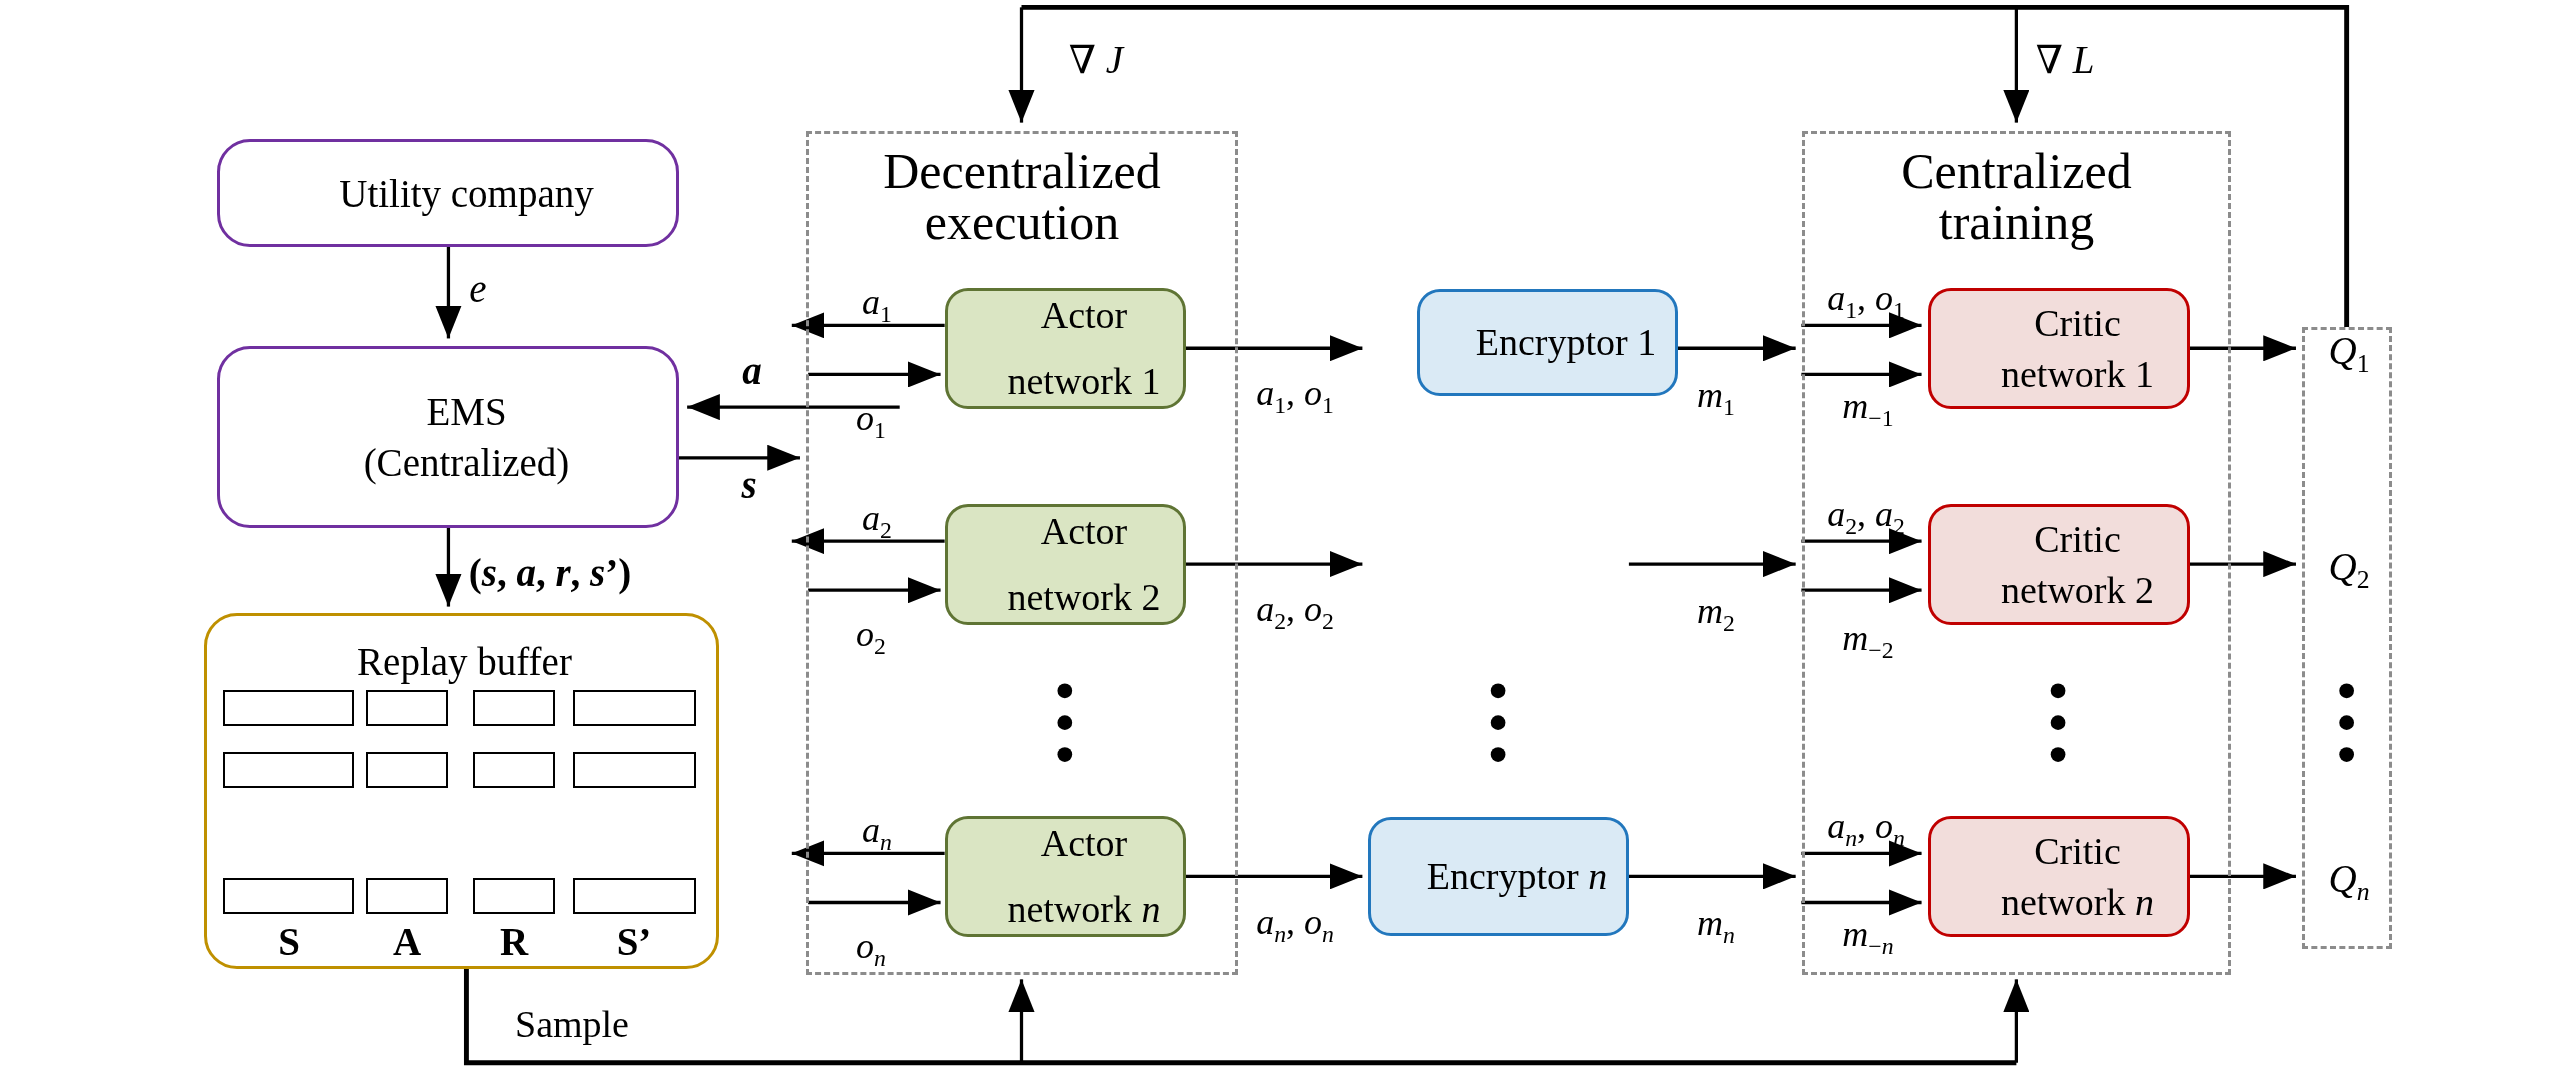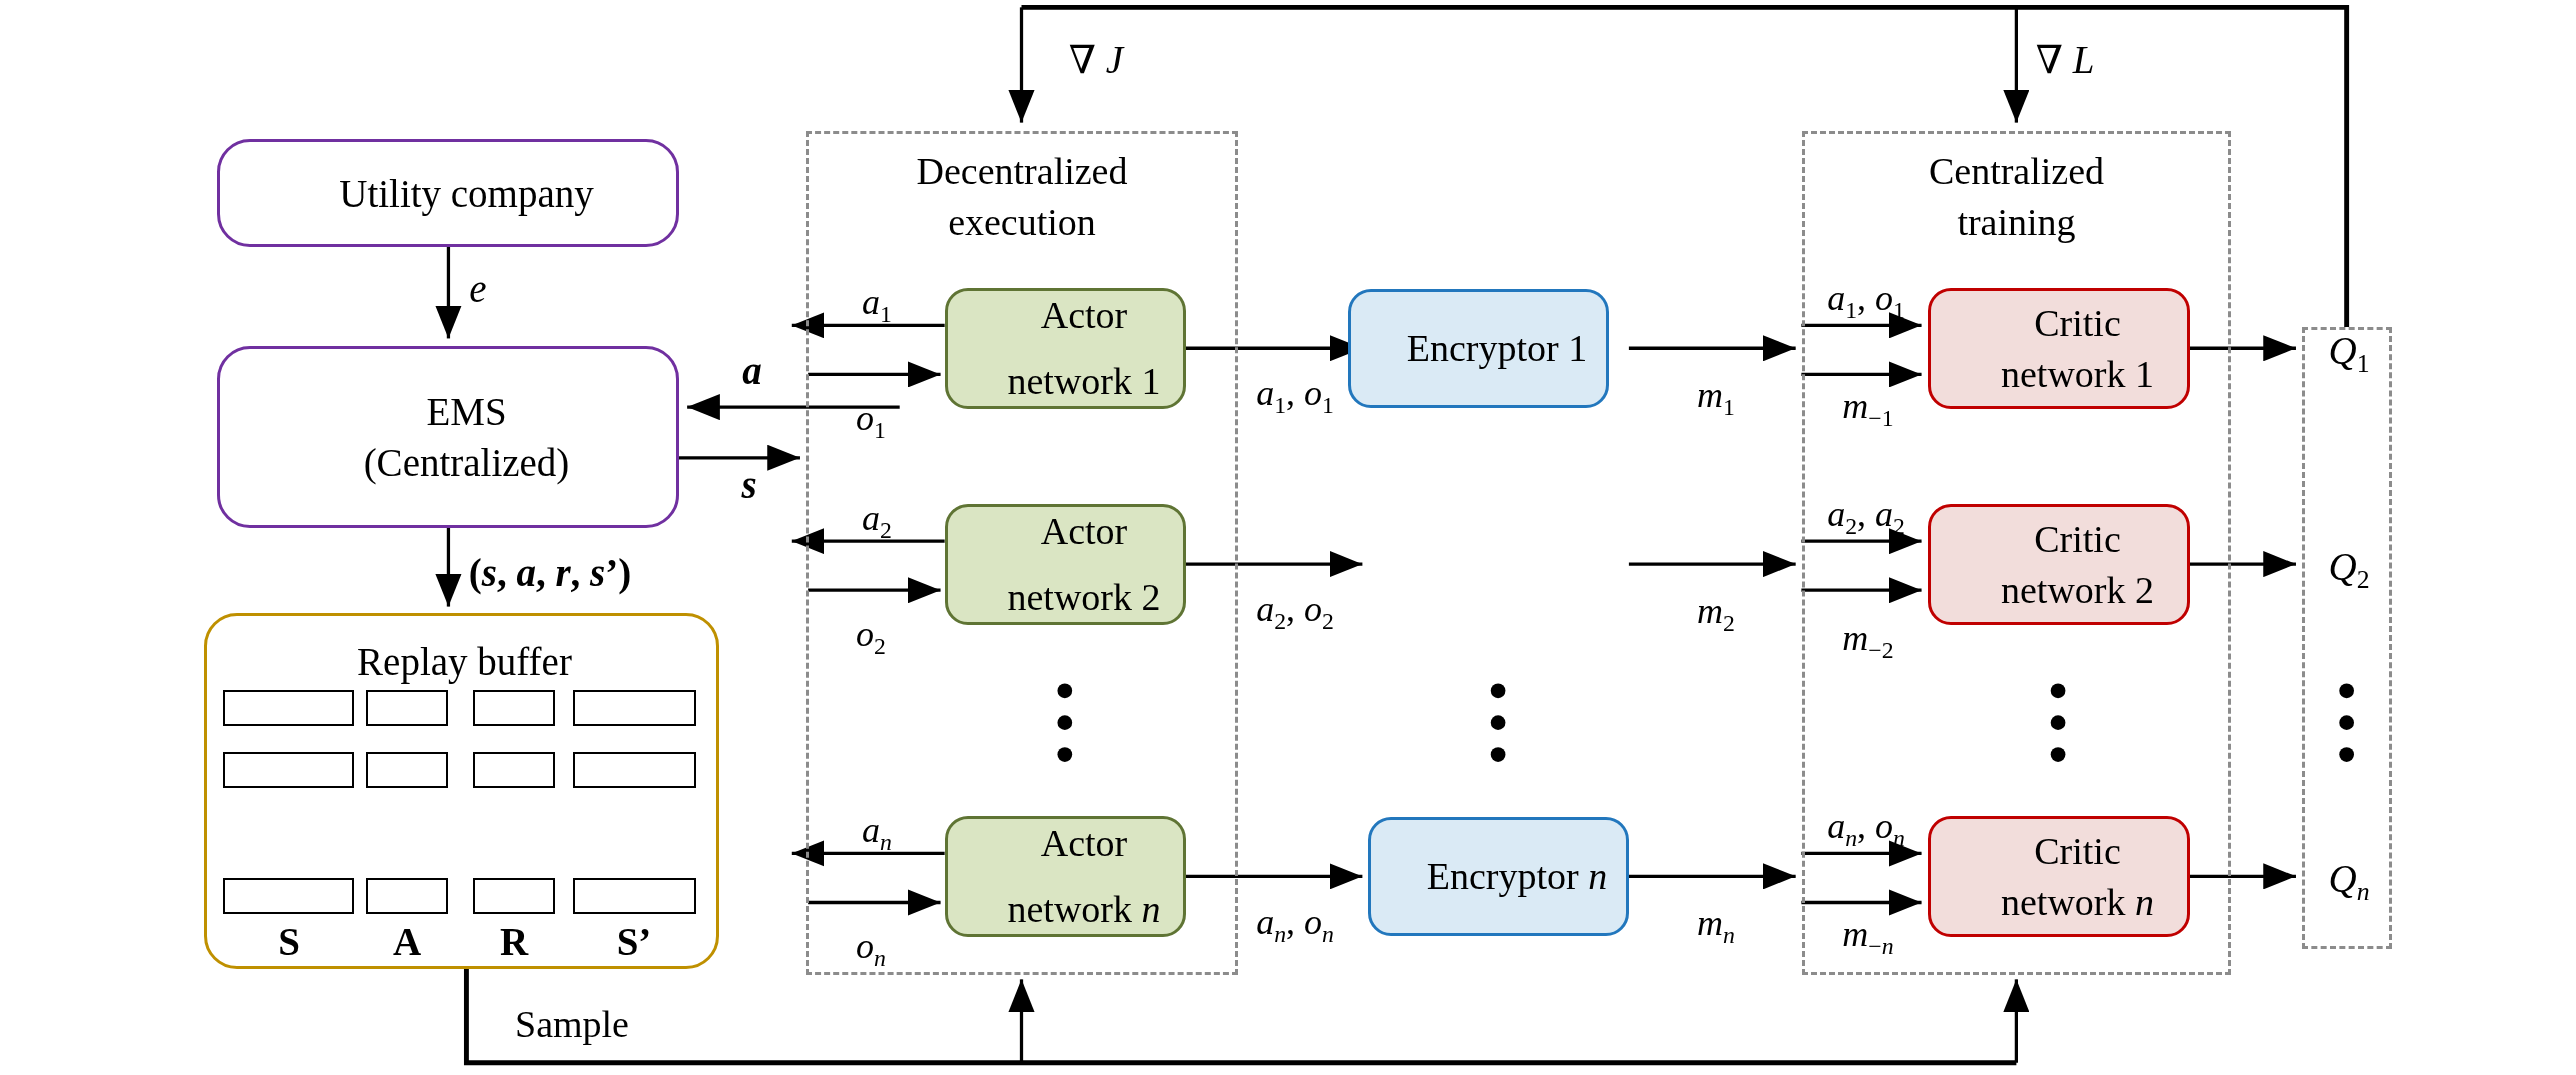--- a/index.html
+++ b/index.html
@@ -25,21 +25,21 @@
   .encryptor{background:var(--encryptor-fill);border:3.3px solid var(--encryptor-border);}
   .critic{background:var(--critic-fill);border:3.3px solid var(--critic-border);}
   .dashedbox{position:absolute;box-sizing:border-box;border:3.3px dashed var(--dashed);background:transparent;}
   .ctext{display:flex;flex-direction:column;align-items:center;justify-content:center;
          text-align:left;font-size:38px;line-height:51px;padding-left:37px;}
   .label{position:absolute;transform:translate(-50%,-50%);white-space:nowrap;
          font-size:36px;line-height:1;}
   .big{font-size:39px;}
   .bolditalic{font-weight:bold;font-size:39px;}
   .plain{font-style:normal;}
-  .boxtitle{position:absolute;text-align:center;font-size:38px;line-height:51px;}
+  .boxtitle{position:absolute;text-align:center;font-size:50px;line-height:51px;}
   .slot{position:absolute;box-sizing:border-box;border:2.5px solid #000;background:#fff;}
   .collabel{position:absolute;transform:translate(-50%,-50%);font-weight:bold;font-size:39px;}
   sub{font-size:66%;line-height:0;}
   i{font-style:italic;}
 </style>
 </head>
 <body>
 
 <div id="canvas">
 
@@ -174,21 +174,21 @@
 
   <div class="label plain" style="left:572px;top:1024px;font-size:38px;">Sample</div>
 
   <div class="box actor rounded ctext" style="left:945px;top:288px;width:241px;height:121px;">
     <div>Actor</div>
     <div>network 1</div>
   </div>
   <div class="label" style="left:877px;top:302px;"><i>a</i><sub>1</sub></div>
   <div class="label" style="left:871px;top:418px;"><i>o</i><sub>1</sub></div>
   <div class="label" style="left:1295px;top:393px;"><i>a</i><sub>1</sub>, <i>o</i><sub>1</sub></div>
-  <div class="box encryptor rounded ctext" style="left:1348px;top:289px;width:261px;height:119px;">
+  <div class="box encryptor rounded ctext" style="left:1417px;top:289px;width:261px;height:107px;">
     <div>Encryptor 1</div>
   </div>
   <div class="label" style="left:1716px;top:395px;"><i>m</i><sub>1</sub></div>
   <div class="label" style="left:1866px;top:298px;"><i>a</i><sub>1</sub>, <i>o</i><sub>1</sub></div>
   <div class="label" style="left:1868px;top:406px;"><i>m</i><sub>−1</sub></div>
   <div class="box critic rounded ctext" style="left:1928px;top:288px;width:262px;height:121px;">
     <div>Critic</div>
     <div>network 1</div>
   </div>
   <div class="label big" style="left:2349px;top:350px;"><i>Q</i><sub>1</sub></div>

